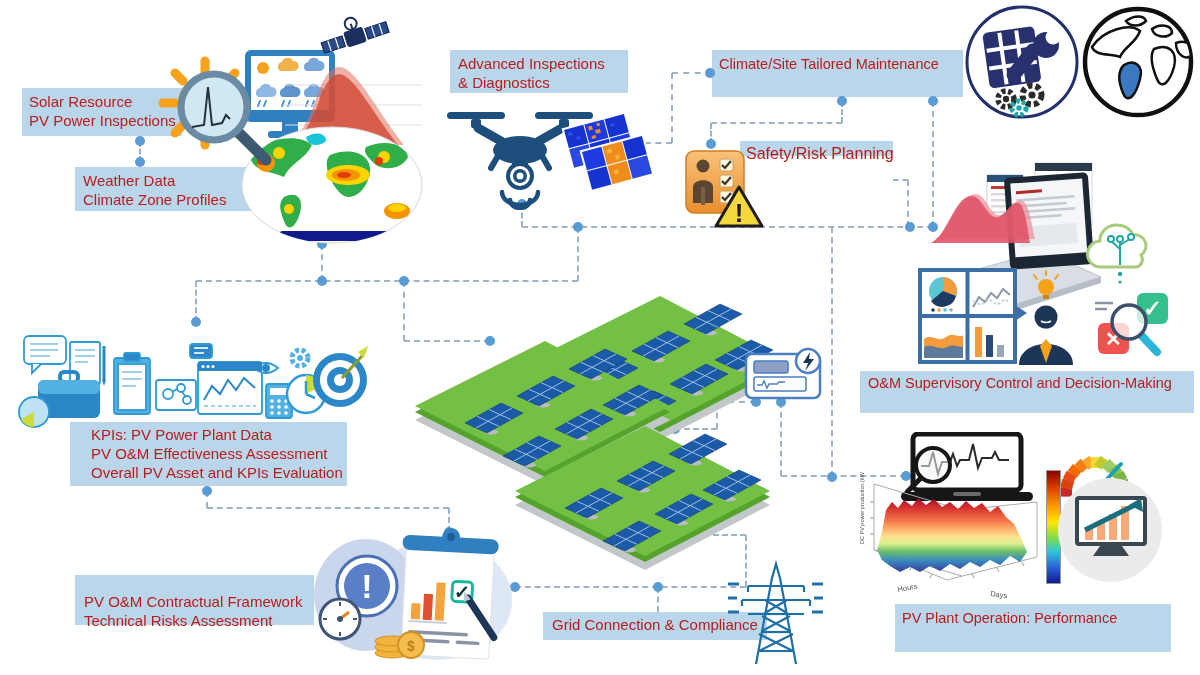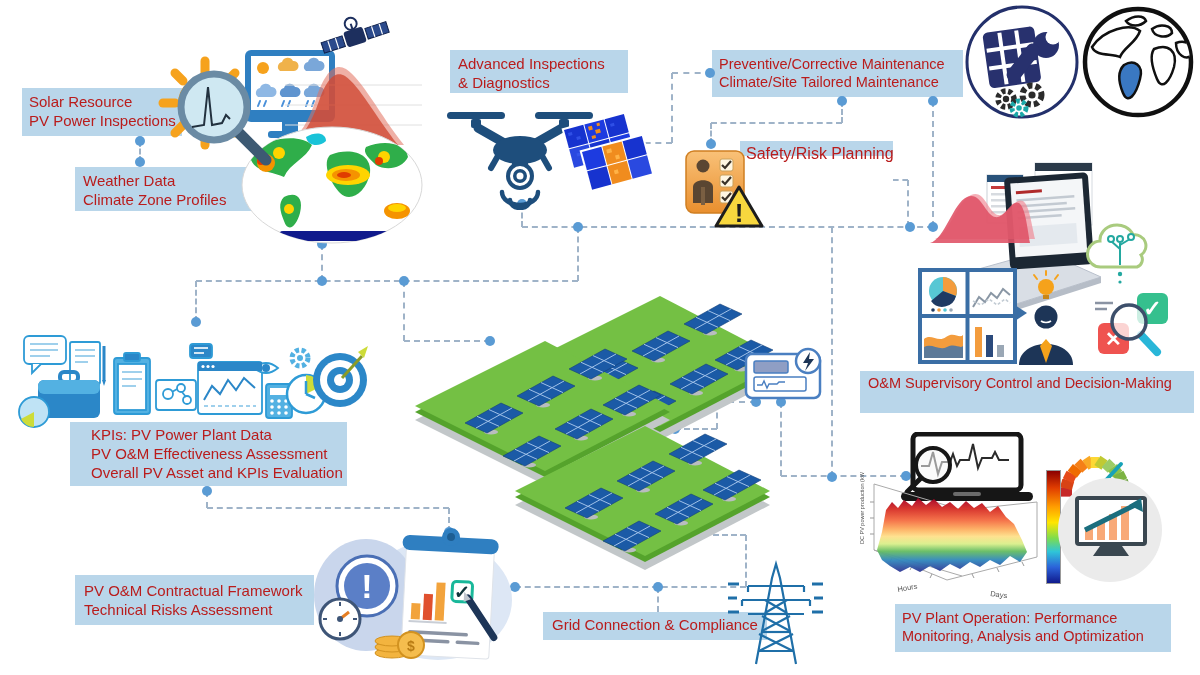--- a/index.html
+++ b/index.html
@@ -25,44 +25,42 @@
   </div>
   <div class="lbox" style="left:75px;top:167px;width:188px;height:44px;">
     <div>Weather Data</div>
     <div>Climate Zone Profiles</div>
   </div>
   <div class="lbox" style="left:450px;top:50px;width:178px;height:43px;">
     <div>Advanced Inspections</div>
     <div>&amp; Diagnostics</div>
   </div>
   <div class="lbox" style="left:712px;top:50px;width:251px;height:47px;font-size:14.5px;padding:5px 7px;">
-    <div>Preventive/Corrective Maintenance</div>
     <div>Climate/Site Tailored Maintenance</div>
   </div>
   <div class="lbox" style="left:740px;top:141px;width:153px;height:15px;font-size:16px;padding:3px 6px;">
     <div>Safety/Risk Planning</div>
   </div>
   <div class="lbox" style="left:860px;top:371px;width:334px;height:42px;font-size:14.5px;padding:3px 8px;">
     <div>O&amp;M Supervisory Control and Decision-Making</div>
   </div>
   <div class="lbox" style="left:70px;top:422px;width:277px;height:64px;padding:4px 21px;">
     <div>KPIs: PV Power Plant Data</div>
     <div>PV O&amp;M Effectiveness Assessment</div>
     <div>Overall PV Asset and KPIs Evaluation</div>
   </div>
-  <div class="lbox" style="left:75px;top:575px;width:239px;height:50px;padding:7px 9px;">
+  <div class="lbox" style="left:75px;top:575px;width:239px;height:50px;padding:18px 9px;">
     <div>PV O&amp;M Contractual Framework</div>
     <div>Technical Risks Assessment</div>
   </div>
   <div class="lbox" style="left:543px;top:612px;width:224px;height:28px;padding:4px 9px;">
     <div>Grid Connection &amp; Compliance</div>
   </div>
   <div class="lbox" style="left:895px;top:604px;width:276px;height:48px;font-size:14.5px;padding:5px 7px;">
     <div>PV Plant Operation: Performance</div>
-    <div>Monitoring, Analysis and Optimization</div>
   </div>
 
   <i class="vd" style="left:139px;top:141px;height:21px"></i>
   <i class="vd" style="left:321px;top:244px;height:37px"></i>
   <i class="hd" style="left:196px;top:280px;width:382px"></i>
   <i class="vd" style="left:195px;top:281px;height:41px"></i>
   <i class="vd" style="left:403px;top:281px;height:60px"></i>
   <i class="hd" style="left:404px;top:340px;width:86px"></i>
   <i class="vd" style="left:577px;top:227px;height:54px"></i>
   <i class="hd" style="left:522px;top:226px;width:411px"></i>

